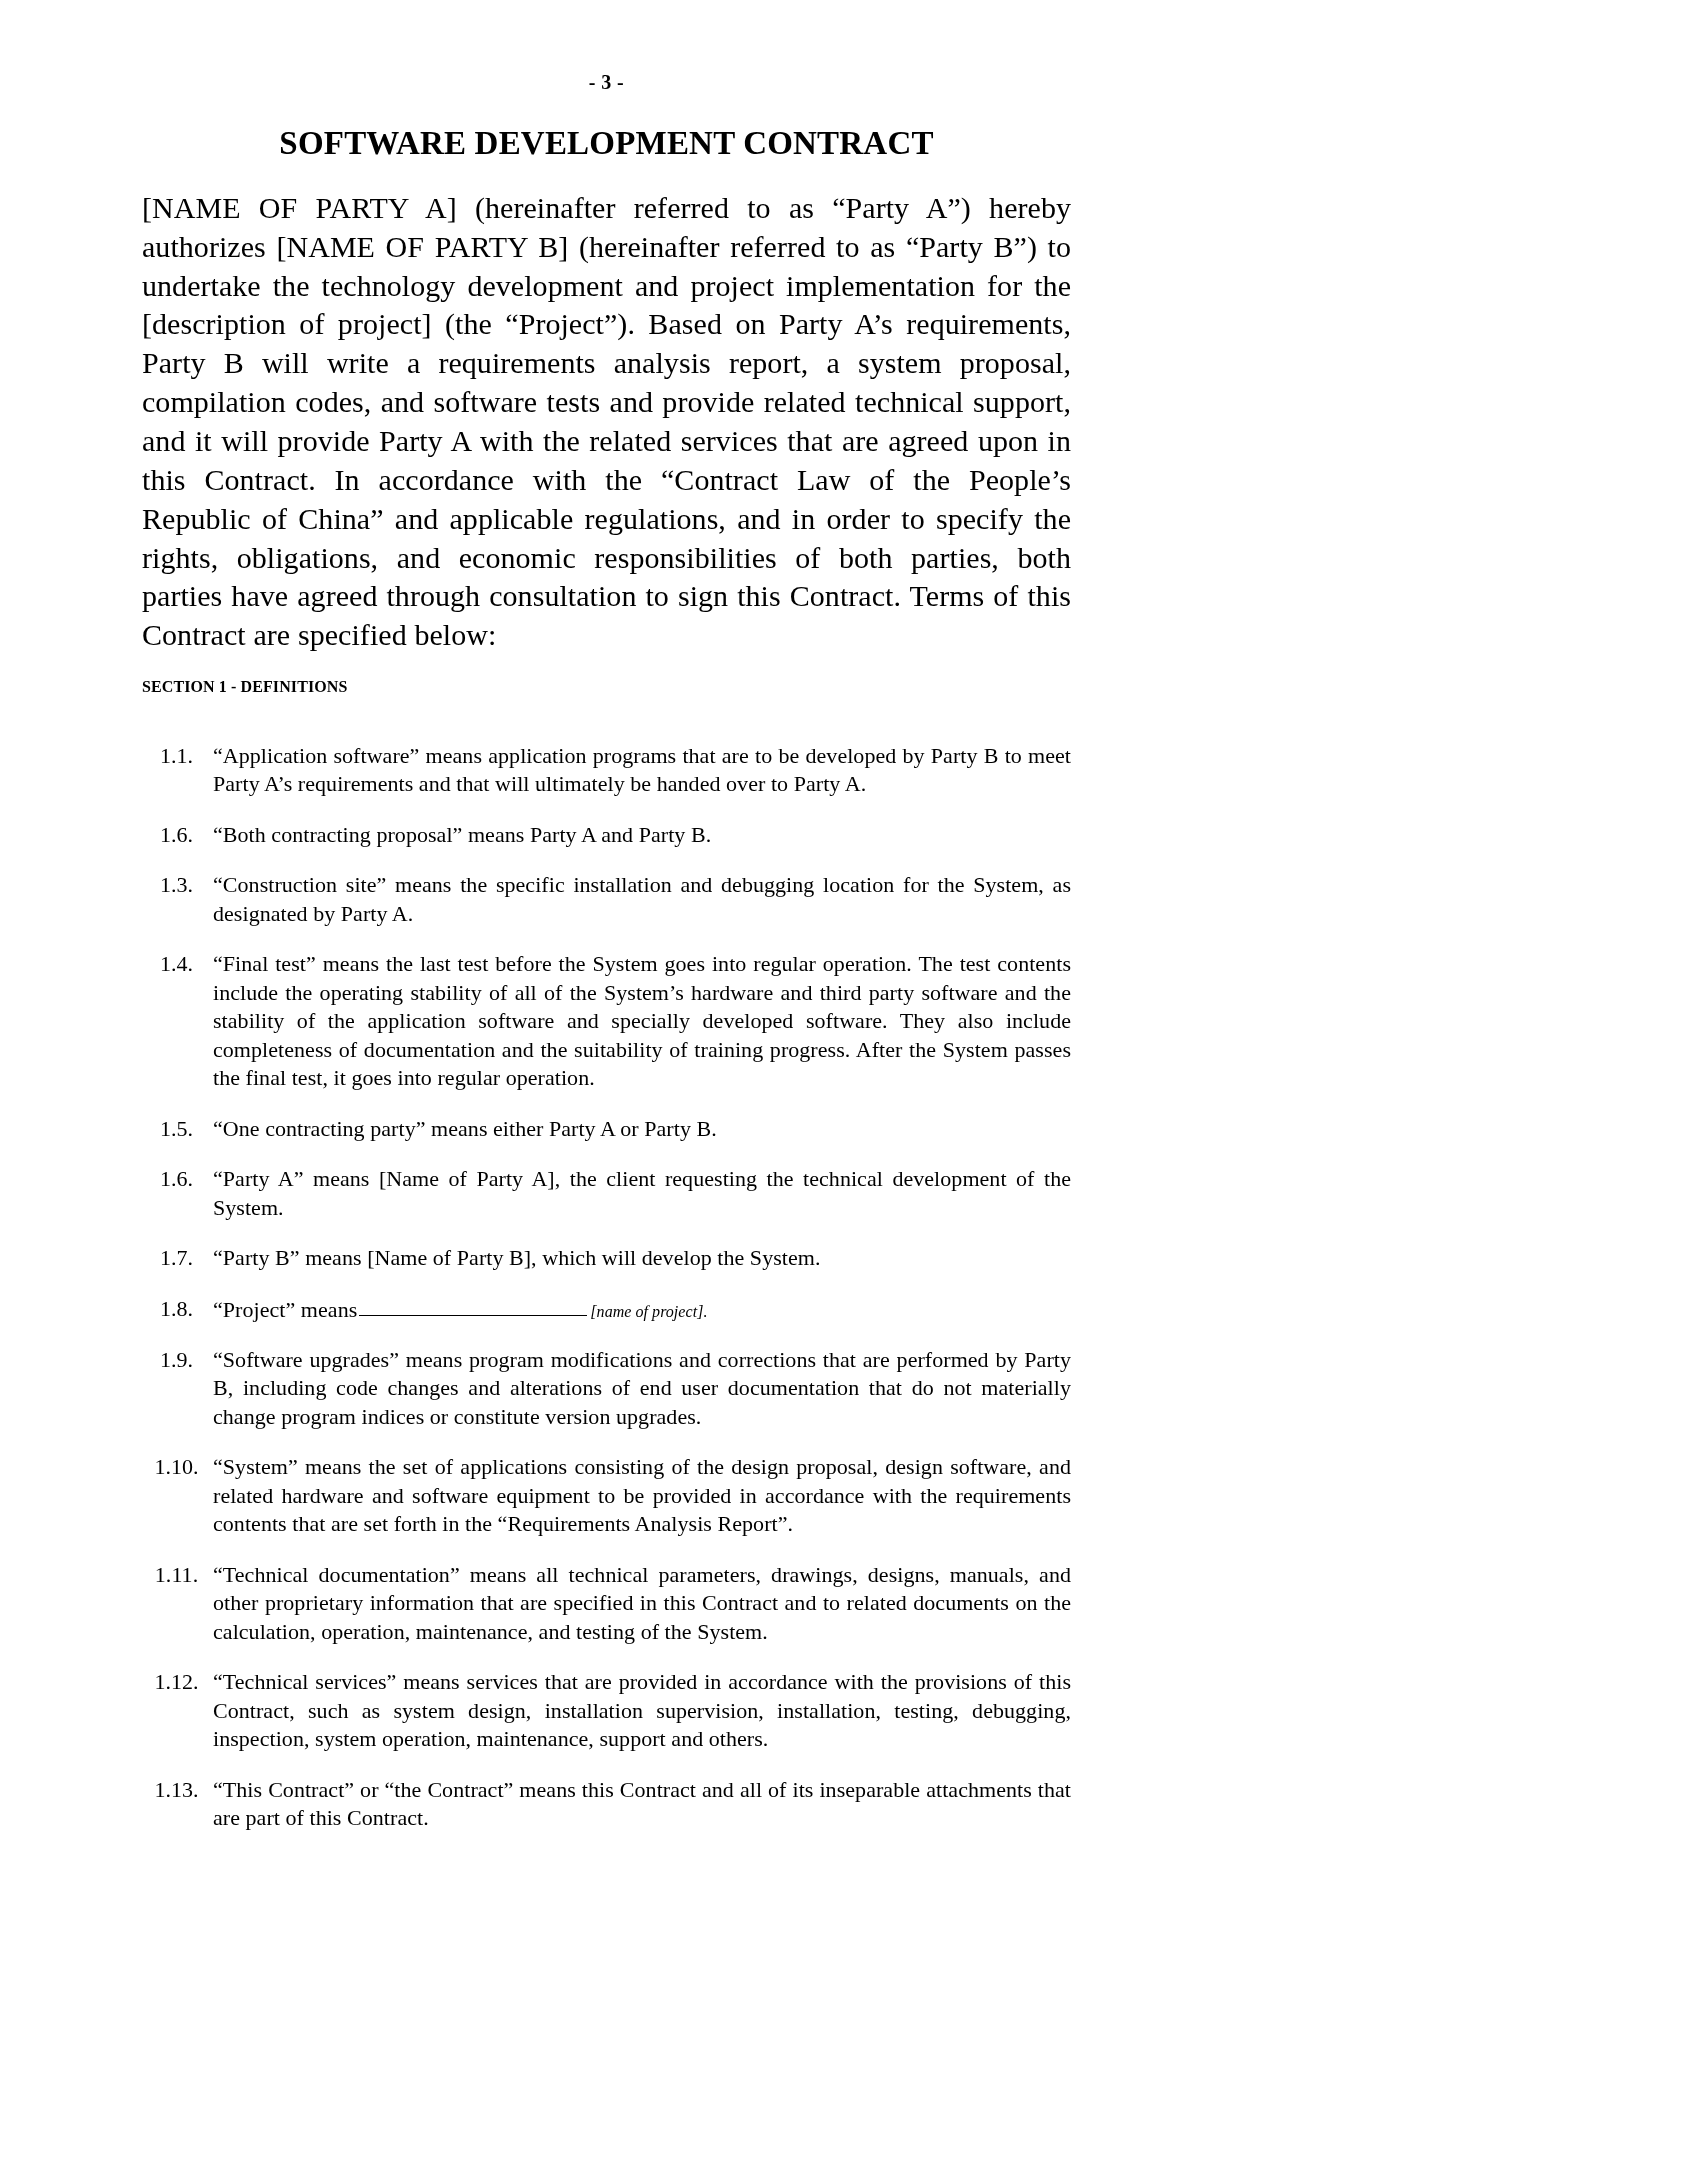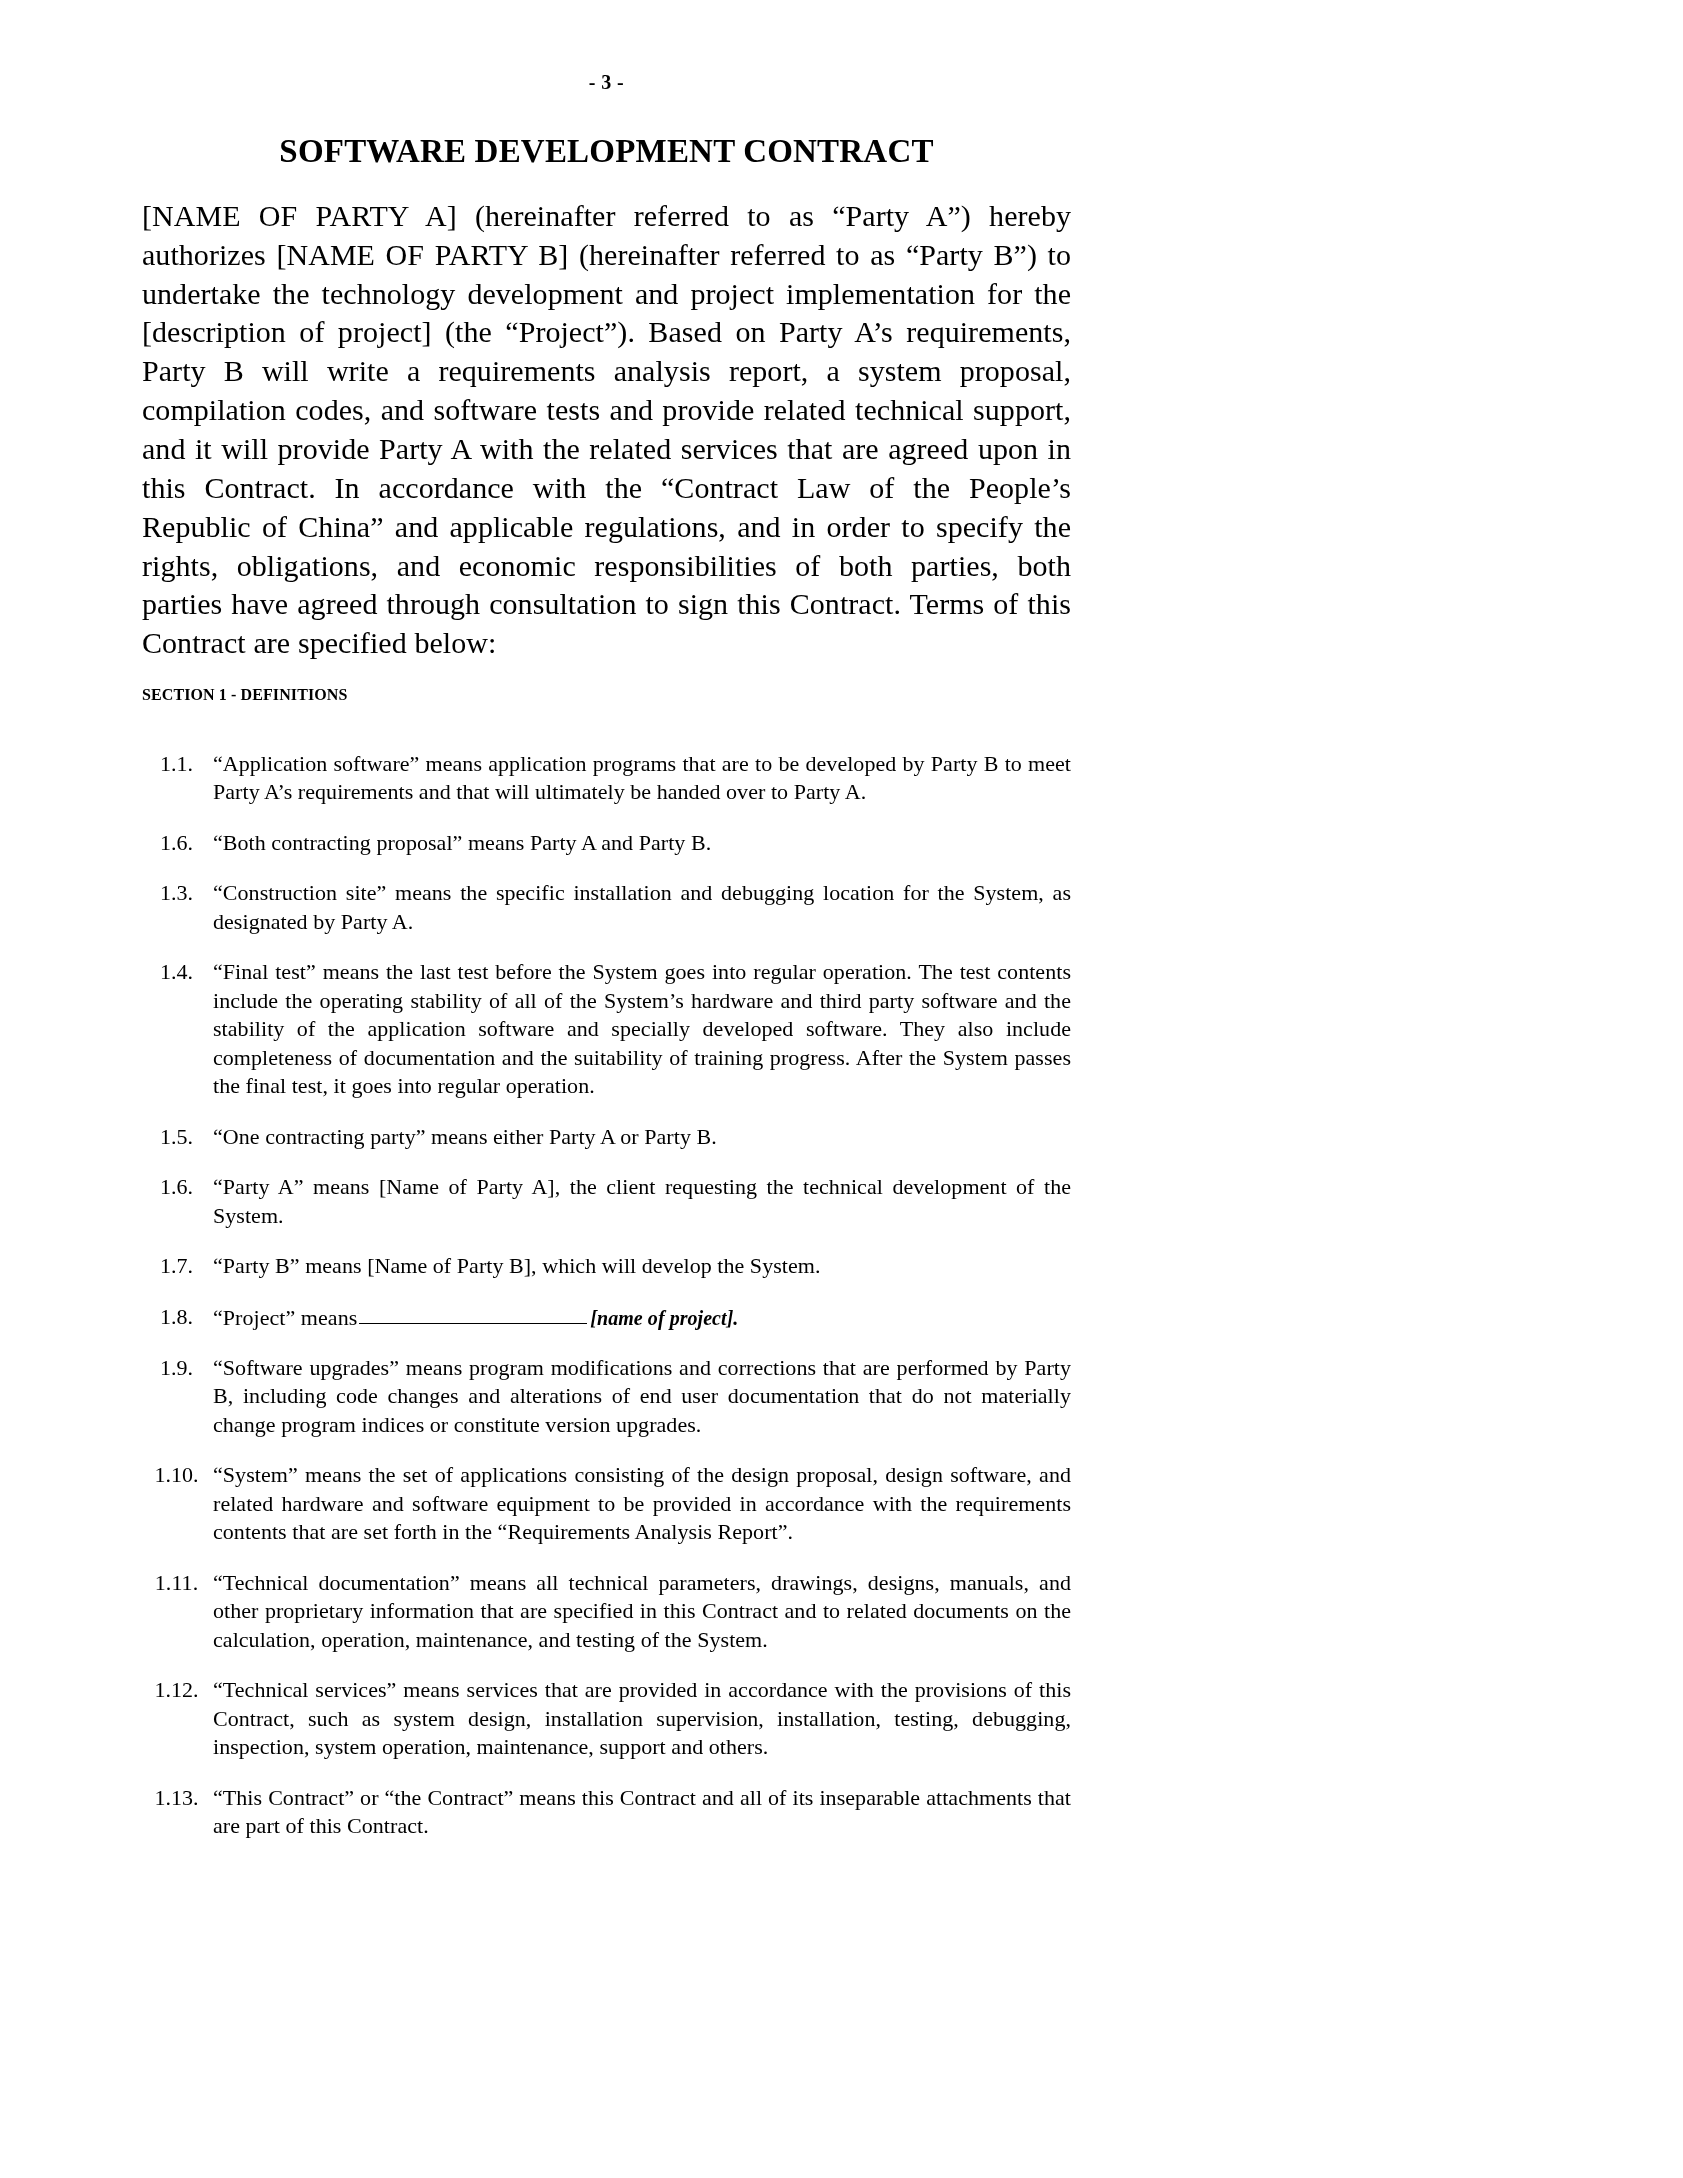--- a/index.html
+++ b/index.html
@@ -33,21 +33,21 @@
     font-weight: bold;
     letter-spacing: 0.4px;
     margin-top: 71px;
     line-height: 1.1;
   }
   .doc-title {
     text-align: center;
     font-size: 33px;
     font-weight: bold;
     letter-spacing: 0.2px;
-    margin-top: 40px;
+    margin-top: 32px;
     margin-bottom: 0;
     line-height: 1.15;
   }
   p.body-text {
     font-size: 30px;
     line-height: 1.295;
     text-align: justify;
     text-justify: inter-word;
     margin: 0;
     letter-spacing: 0.05px;
@@ -84,22 +84,21 @@
   .blank-line {
     display: inline-block;
     width: 228px;
     border-bottom: 1.6px solid #000;
     height: 0.95em;
     vertical-align: baseline;
     margin: 0 3px 0 2px;
   }
   .ital {
     font-style: italic;
-    font-size: 20px;
-    font-weight: bold;
+    font-size: 16px;
   }
 </style>
 </head>
 <body>
 
 <div class="page">
   <div class="content">
 
     <div class="page-number">- 3 -</div>
 

